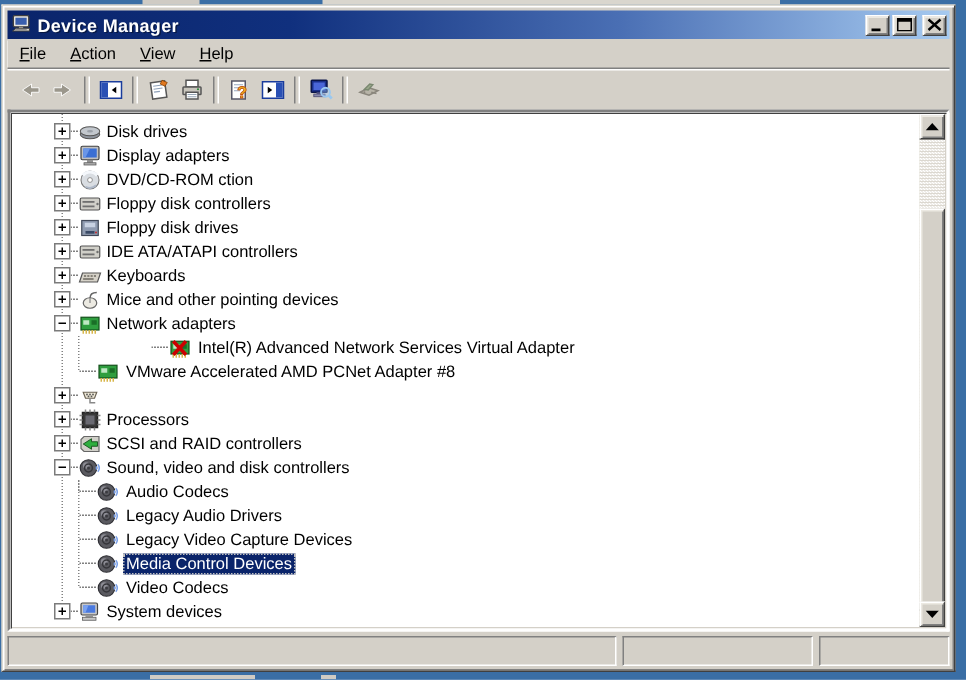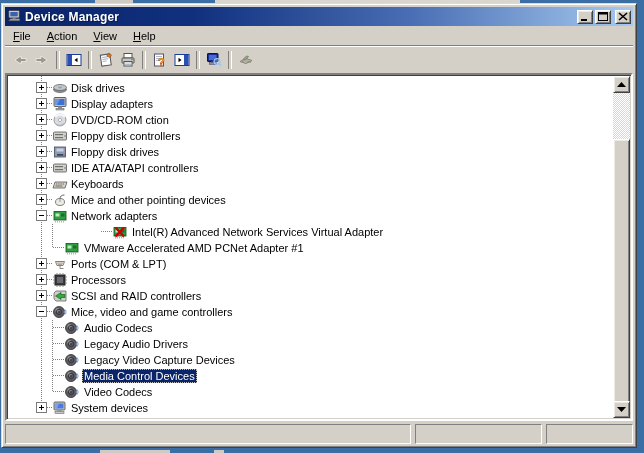--- a/index.html
+++ b/index.html
@@ -344,37 +344,36 @@
                 <rect x="3.5" y="5.5" width="4" height="3" fill="#bfe8c4"></rect>
                 <rect x="9" y="5.5" width="3.5" height="3" fill="#1a6e27"></rect>
                 <g fill="#d8b64a">
                   <rect x="3" y="12" width="1" height="2.5"></rect>
                   <rect x="5" y="12" width="1" height="2.5"></rect>
                   <rect x="7" y="12" width="1" height="2.5"></rect>
                   <rect x="9" y="12" width="1" height="2.5"></rect>
                   <rect x="11" y="12" width="1" height="2.5"></rect>
                 </g>
               </svg></span>
-            <span class="tree-label" style="left: 74px;">VMware Accelerated AMD PCNet Adapter #1</span>
+            <span class="tree-label" style="left: 74px;">VMware Accelerated AMD PCNet Adapter #8</span>
           </div>
           <div class="tree-row" style="left: 0px; top: 180px; height: 16px;">
             <div class="hdot" style="top: 7px; left: 39px; width: 5px;"></div>
             <div class="ebox plus" style="left: 28px;"></div>
             <span class="tree-icon" style="left: 44px;"><svg width="16" height="16" viewBox="0 0 16 16">
                 <path d="M3.5 5.5 L12.5 5.5 L11 9.5 L5 9.5 Z" fill="#efe9d8" stroke="#6b6355" stroke-width="0.8"></path>
                 <g fill="#555">
                   <circle cx="6" cy="7" r="0.6"></circle>
                   <circle cx="8" cy="7" r="0.6"></circle>
                   <circle cx="10" cy="7" r="0.6"></circle>
                   <circle cx="7" cy="8.3" r="0.6"></circle>
                   <circle cx="9" cy="8.3" r="0.6"></circle>
                 </g>
                 <path d="M8 9.5 L8 12.5 L11.5 12.5" fill="none" stroke="#888"></path>
               </svg></span>
-            <span class="tree-label" style="left: 61px;">Ports (COM &amp; LPT)</span>
           </div>
           <div class="tree-row" style="left: 0px; top: 196px; height: 16px;">
             <div class="hdot" style="top: 7px; left: 39px; width: 5px;"></div>
             <div class="ebox plus" style="left: 28px;"></div>
             <span class="tree-icon" style="left: 44px;"><svg width="16" height="16" viewBox="0 0 16 16">
                 <rect x="3" y="3" width="10" height="10" fill="#3a3a3a" stroke="#222"></rect>
                 <rect x="5" y="5" width="6" height="6" fill="#6a6a72"></rect>
                 <g stroke="#888" stroke-width="1">
                   <path d="M1 5 L3 5 M1 8 L3 8 M1 11 L3 11 M13 5 L15 5 M13 8 L15 8 M13 11 L15 11 M5 1 L5 3 M8 1 L8 3 M11 1 L11 3 M5 13 L5 15 M8 13 L8 15 M11 13 L11 15"></path>
                 </g>
@@ -396,21 +395,21 @@
             <span class="tree-icon" style="left: 44px;"><svg width="16" height="16" viewBox="0 0 16 16">
                 <circle cx="7" cy="8" r="5.5" fill="#5a5a60" stroke="#2e2e33" stroke-width="0.8"></circle>
                 <circle cx="5.5" cy="6.3" r="2.2" fill="#8d8d95"></circle>
                 <circle cx="7" cy="8" r="2.6" fill="none" stroke="#35353a"></circle>
                 <circle cx="7" cy="8" r="1" fill="#3a3a3f"></circle>
                 <g stroke="#7aa0e8" fill="none">
                   <path d="M13.2 5.5 Q15.2 8 13.2 10.5"></path>
                   <path d="M12 7 Q13 8 12 9"></path>
                 </g>
               </svg></span>
-            <span class="tree-label" style="left: 61px;">Mice, video and game controllers</span>
+            <span class="tree-label" style="left: 61px;">Sound, video and disk controllers</span>
           </div>
           <div class="tree-row" style="left: 0px; top: 244px; height: 16px;">
             <div class="hdot" style="top: 7px; left: 45px; width: 11px;"></div>
             <span class="tree-icon" style="left: 56px;"><svg width="16" height="16" viewBox="0 0 16 16">
                 <circle cx="7" cy="8" r="5.5" fill="#5a5a60" stroke="#2e2e33" stroke-width="0.8"></circle>
                 <circle cx="5.5" cy="6.3" r="2.2" fill="#8d8d95"></circle>
                 <circle cx="7" cy="8" r="2.6" fill="none" stroke="#35353a"></circle>
                 <circle cx="7" cy="8" r="1" fill="#3a3a3f"></circle>
                 <g stroke="#7aa0e8" fill="none">
                   <path d="M13.2 5.5 Q15.2 8 13.2 10.5"></path>

